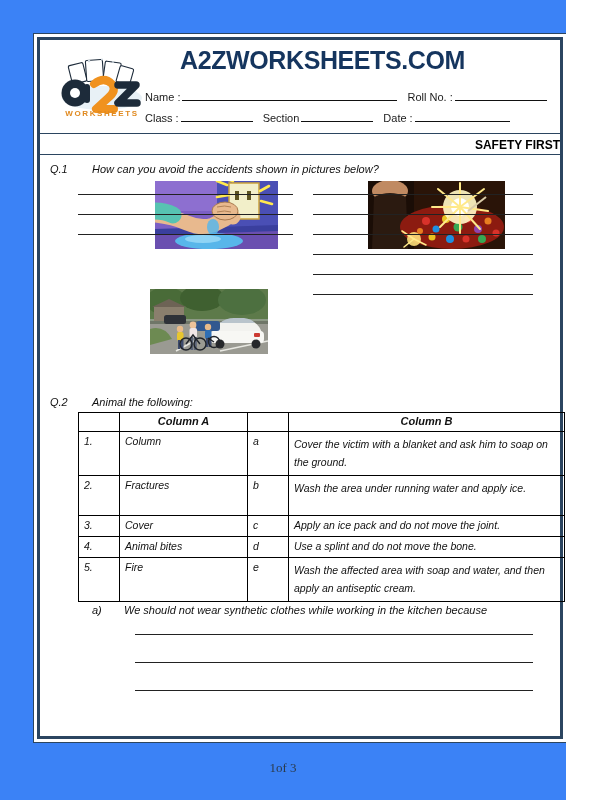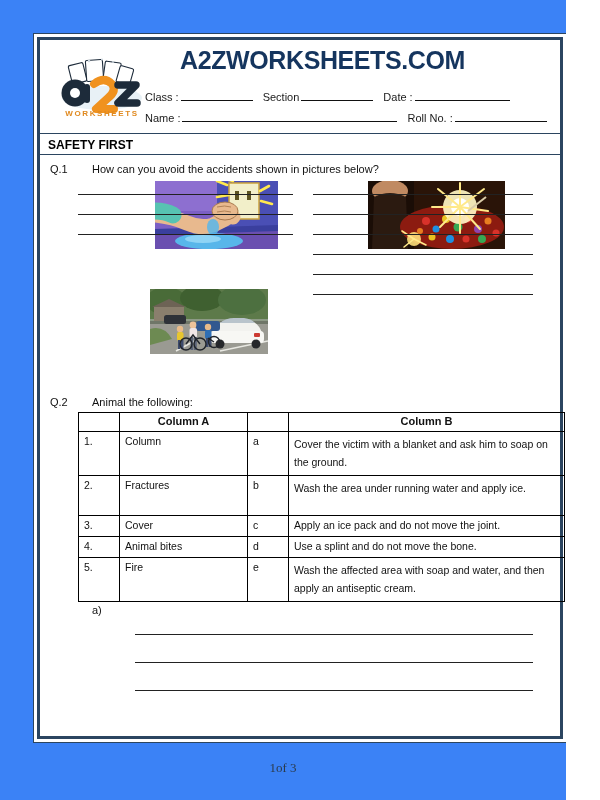--- a/index.html
+++ b/index.html
@@ -86,30 +86,30 @@
   }
   .r-name   { width: 215px; }
   .r-roll   { width: 92px; }
   .r-class  { width: 72px; }
   .r-sect   { width: 72px; }
   .r-date   { width: 95px; }
   .sp { display: inline-block; width: 8px; }
 
   
   .ws-title {
-    text-align: left;
+    text-align: right;
     font-size: 12px;
     font-weight: bold;
     color: #000;
-    padding: 4px 0 2px 8px;
+    padding: 4px 0 2px 16px;
     border-bottom: 1px solid #2b4560;
   }
 
   
-  .body { position: relative; padding: 0 10px; }
+  .body { position: relative; padding: 0 10px; font-style: italic; }
 
   .q-row {
     display: flex;
     font-size: 11px;
     color: #111;
     margin-top: 8px;
   }
   .q-num { width: 42px; flex: none; }
   .q-text { flex: 1; }
 
@@ -229,36 +229,36 @@
 
           <path d="M38 26 q10 -8 18 0 q5 7 -4 14 l-12 11 h18" fill="none" stroke="#f0921f" stroke-width="8" stroke-linecap="round" stroke-linejoin="round"></path>
 
           <path d="M62 27 h18 l-18 18 h19" fill="none" stroke="#1d2b3a" stroke-width="7.5" stroke-linecap="round" stroke-linejoin="round"></path>
 
           <text x="46" y="58" text-anchor="middle" font-family="Liberation Sans, sans-serif" font-size="8" font-weight="bold" letter-spacing="1.6" fill="#e08a20">WORKSHEETS</text>
         </svg>
       </div>
 
       <div class="fields">
+        <div class="field-row">
+          <span class="field-label">Name :</span>
+          <span class="rule r-name"></span>
+          <span class="sp"></span>
+          <span class="field-label">Roll No. :</span>
+          <span class="rule r-roll"></span>
+        </div>
         <div class="field-row">
           <span class="field-label">Class :</span>
           <span class="rule r-class"></span>
           <span class="sp"></span>
           <span class="field-label">Section</span>
           <span class="rule r-sect"></span>
           <span class="sp"></span>
           <span class="field-label">Date :</span>
           <span class="rule r-date"></span>
-        </div>
-        <div class="field-row">
-          <span class="field-label">Name :</span>
-          <span class="rule r-name"></span>
-          <span class="sp"></span>
-          <span class="field-label">Roll No. :</span>
-          <span class="rule r-roll"></span>
         </div>
       </div>
     </div>
 
     <div class="ws-title">SAFETY FIRST</div>
 
     <div class="body">
 
       <div class="q-row">
         <span class="q-num">Q.1</span>
@@ -470,20 +470,21 @@
             <td>Fire</td>
             <td>e</td>
             <td class="cell-2line">Wash the affected area with soap and water, and then apply an antiseptic cream.</td>
           </tr>
         </tbody>
       </table>
 
 
       <div class="q3-sub">
         <span class="q3-letter">a)</span>
+        <span>We should not wear synthetic clothes while working in the kitchen because</span>
       </div>
 
       <div class="q3-lines">
         <div class="q3-line" style="top:8px"></div>
         <div class="q3-line" style="top:36px"></div>
         <div class="q3-line" style="top:64px"></div>
       </div>
 
     </div>
   </div>

